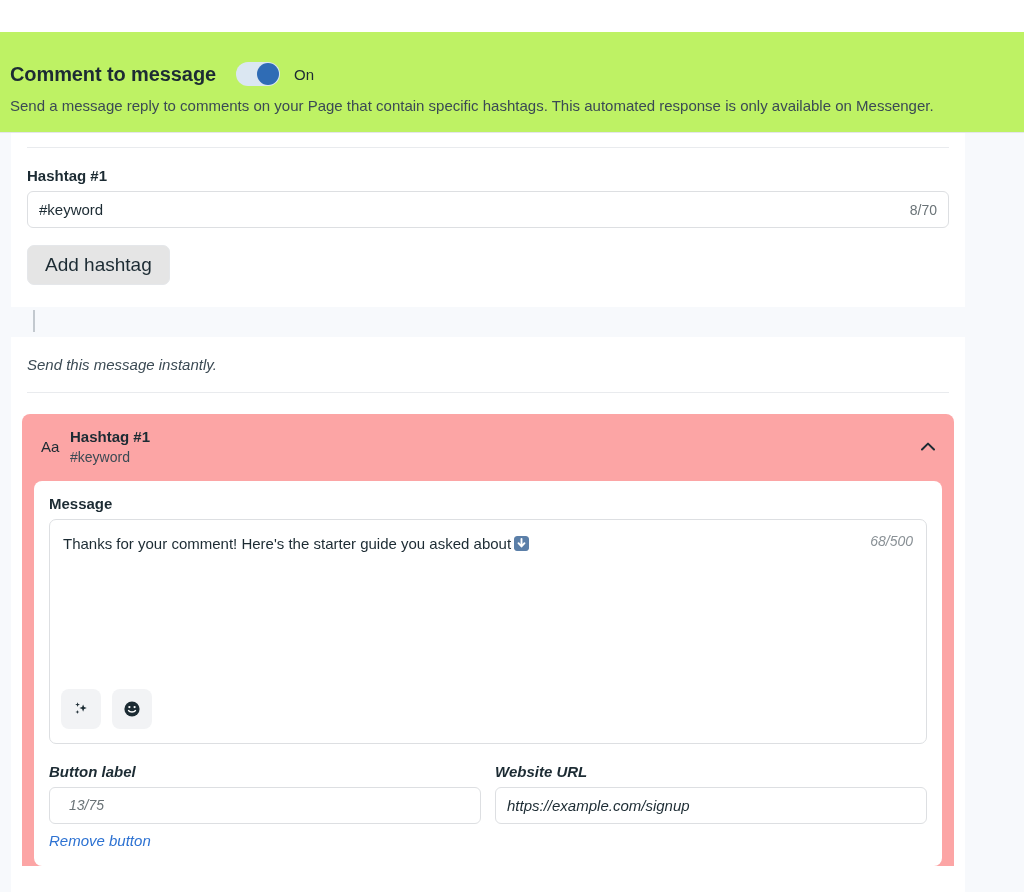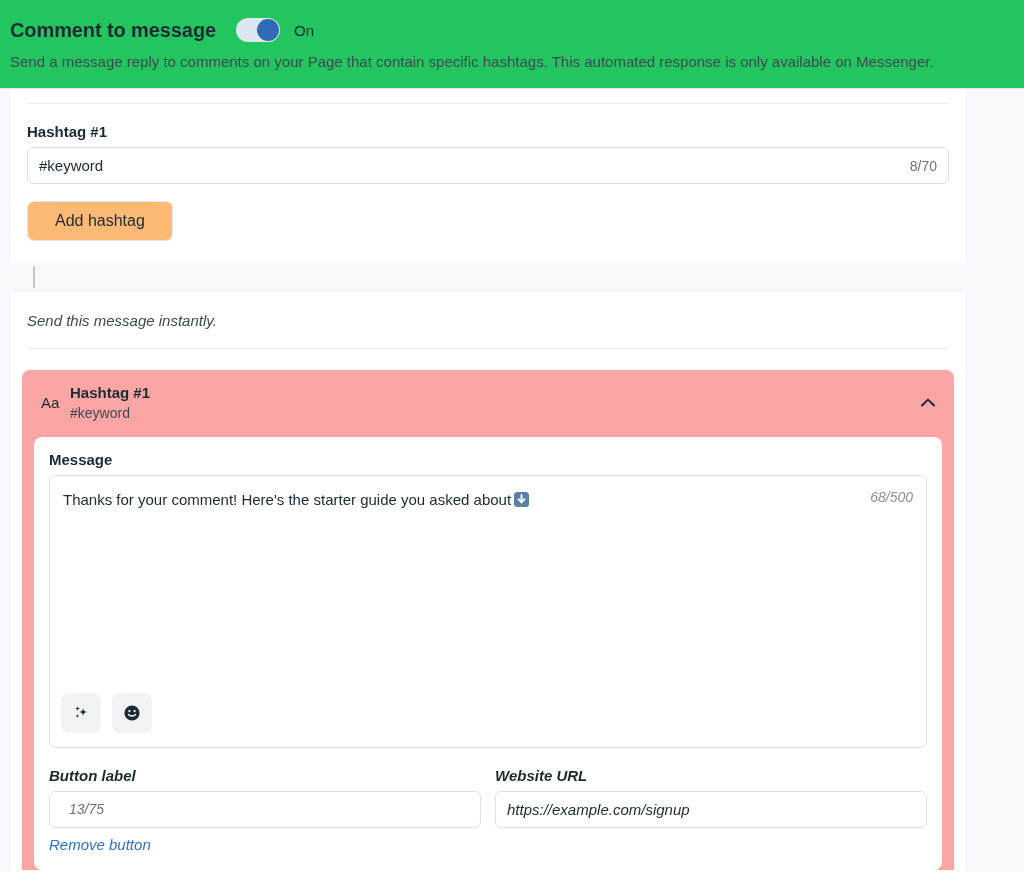--- a/index.html
+++ b/index.html
@@ -7,22 +7,23 @@
     margin: 0; padding: 0;
     width: 1024px; height: 892px;
     overflow: hidden;
     background: #ffffff;
     font-family: "Liberation Sans", sans-serif;
     -webkit-font-smoothing: antialiased;
   }
 
   
   .page-head {
-    padding: 16px 0 0 0;
-    background: #22c55e;
+    padding: 28px 0 0 0;
+    background: #bef264;
+    margin-top: 32px;
   }
   .head-row {
     display: flex;
     align-items: center;
     gap: 20px;
     padding: 0 12px 0 10px;
     height: 28px;
   }
   .head-title {
     font-size: 20px;
@@ -150,25 +151,25 @@
     color: #6a7377;
     flex: 0 0 auto;
     padding-left: 8px;
   }
   .btn-secondary {
     margin-top: 17px;
     display: inline-flex;
     align-items: center;
     justify-content: center;
     height: 40px;
-    padding: 0 27px;
-    background: #fdba74;
+    padding: 0 17px;
+    background: #e5e5e5;
     border: 1px solid #e5e7ea;
     border-radius: 7px;
-    font-size: 16px;
+    font-size: 19px;
     color: #1c2b33;
     cursor: pointer;
   }
 
   
   .action-card { padding-top: 16px; }
   .section-title {
     font-size: 16px;
     font-weight: bold;
     color: #1c2b33;
@@ -240,21 +241,21 @@
     font-weight: bold;
     color: #1c2b33;
     margin-bottom: 7px;
   }
 
   
   .textarea-box {
     border: 1px solid #dddfe2;
     border-radius: 7px;
     background: #ffffff;
-    height: 273px;
+    height: 225px;
     position: relative;
     padding: 13px 13px 0 13px;
     cursor: text;
   }
   .ta-row {
     display: flex;
     align-items: flex-start;
   }
   .ta-text {
     font-size: 15px;

